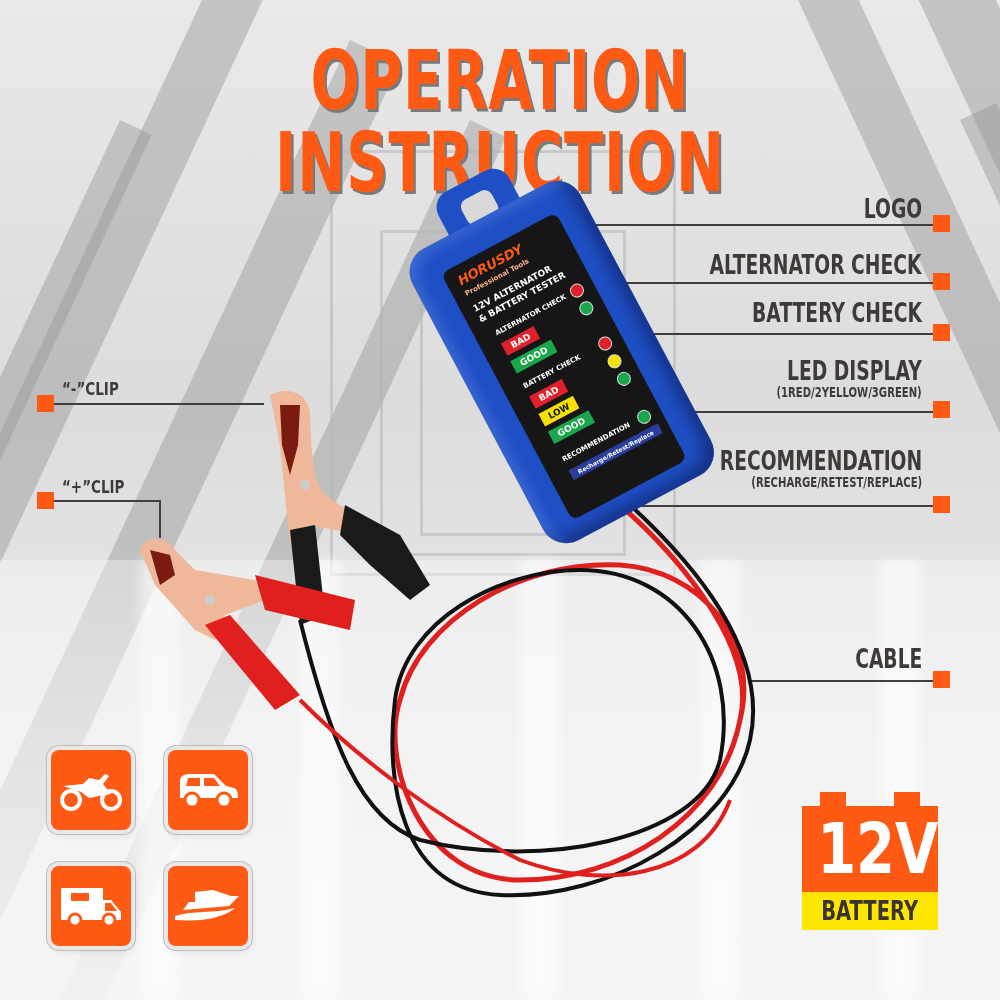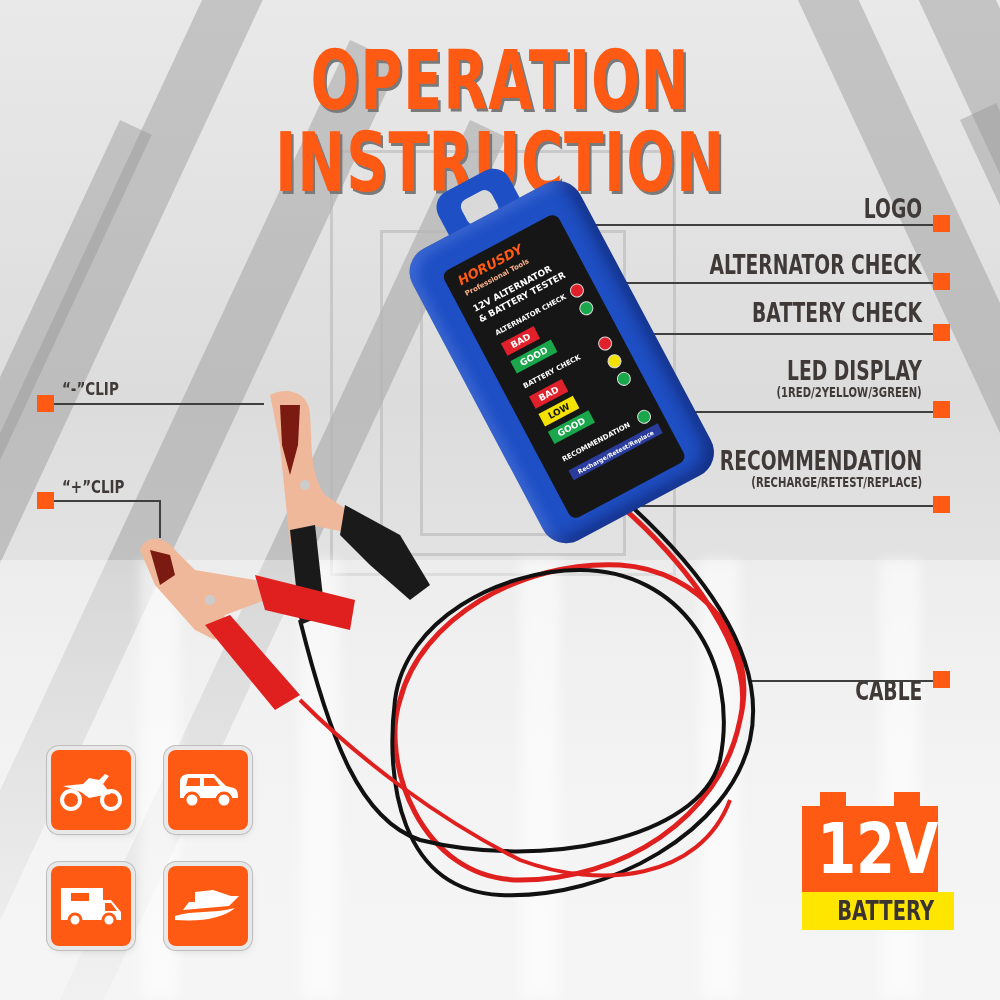--- a/index.html
+++ b/index.html
@@ -41,21 +41,21 @@
 
   .icon-tile{position:absolute;width:80px;height:80px;border-radius:8px;background:#ff5a14;
     box-shadow:0 0 0 4px #e8e8e8,0 0 0 5px #bdbdbd,2px 4px 8px rgba(0,0,0,0.15);display:flex;align-items:center;justify-content:center;}
 
   .battery{position:absolute;left:802px;top:792px;width:136px;}
   .bat-term{position:absolute;top:0;width:26px;height:14px;background:#ff5a14;}
   .bat-top{position:absolute;left:0;top:14px;width:136px;height:86px;background:#ff5a14;color:#fff;font-weight:bold;font-size:70px;
     text-align:center;line-height:86px;}
   .bat-top span{display:inline-block;transform:scaleX(0.8);}
   .bat-bottom{position:absolute;left:0;top:100px;width:136px;height:38px;background:#ffe600;color:#3a3330;font-weight:bold;font-size:26px;
-    text-align:center;line-height:38px;padding-left:16px;}
+    text-align:center;line-height:38px;}
   .bat-bottom span{display:inline-block;transform:scaleX(0.75);}
 </style>
 </head>
 <body>
 
 <div class="bg">
   <div class="stripe" style="left:230px;top:-60px;transform:rotate(25deg);"></div>
   <div class="stripe" style="left:350px;top:40px;transform:rotate(25deg);"></div>
   <div class="stripe" style="left:470px;top:120px;transform:rotate(25deg);width:40px;"></div>
   <div class="stripe" style="left:120px;top:120px;transform:rotate(25deg);width:35px;"></div>
@@ -101,21 +101,21 @@
 <div class="vline" style="left:577px;top:385px;height:27px;"></div>
 <div class="sq" style="left:933px;top:401px;"></div>
 
 <div class="label" style="right:78px;top:446px;">
   <span class="main">RECOMMENDATION</span>
   <span class="sub">(RECHARGE/RETEST/REPLACE)</span>
 </div>
 <div class="line" style="left:578px;width:357px;top:505px;"></div>
 <div class="sq" style="left:933px;top:496px;"></div>
 
-<div class="label" style="right:78px;top:676px;">
+<div class="label" style="right:78px;top:644px;">
   <span class="main">CABLE</span>
 </div>
 <div class="line" style="left:748px;width:187px;top:680px;"></div>
 <div class="sq" style="left:933px;top:671px;"></div>
 
 <div class="llabel" style="left:62px;top:378px;">“-”CLIP</div>
 <div class="sq" style="left:37px;top:395px;"></div>
 <div class="line" style="left:54px;width:210px;top:403px;"></div>
 
 <div class="llabel" style="left:62px;top:476px;">“+”CLIP</div>

